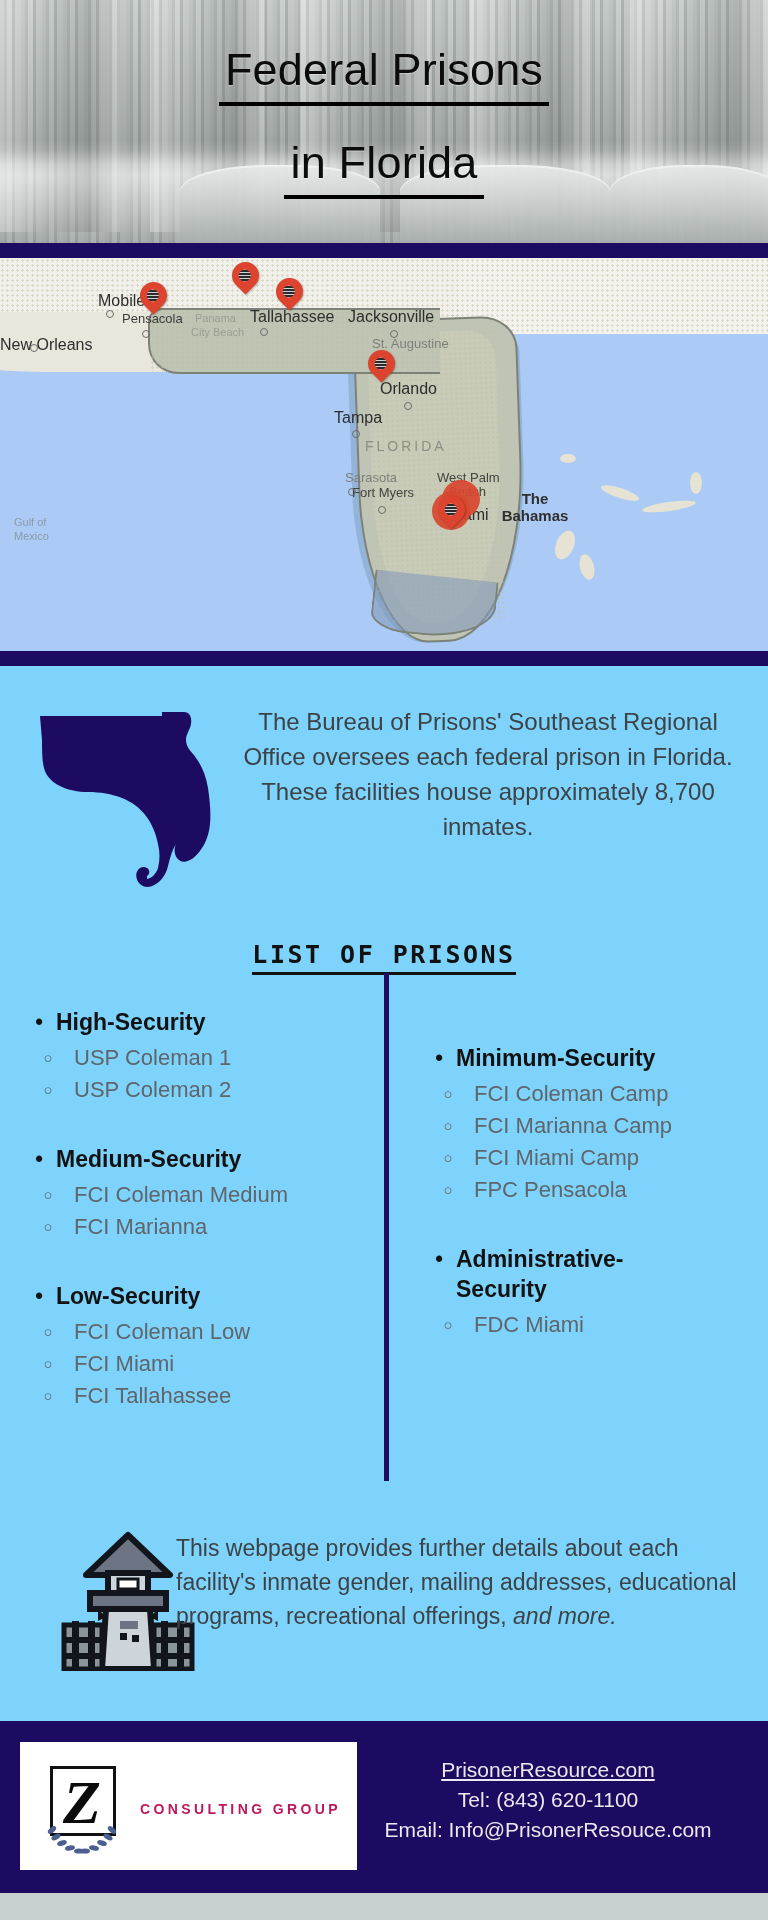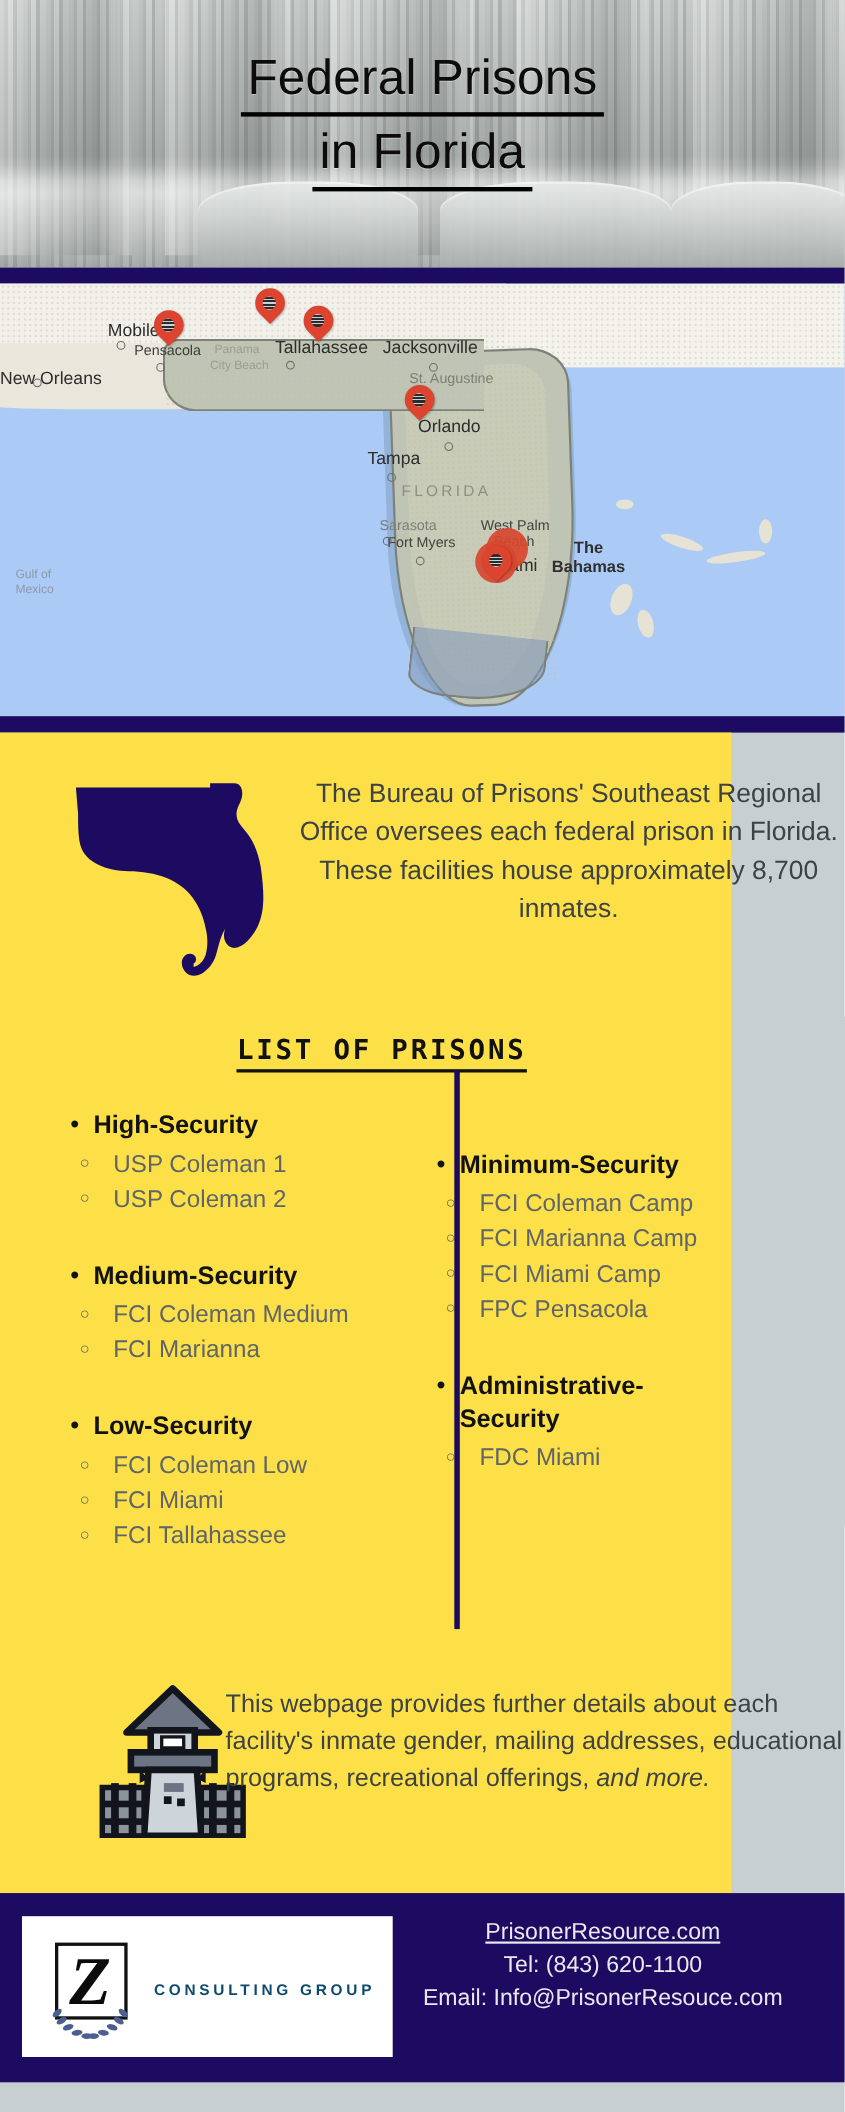--- a/index.html
+++ b/index.html
@@ -70,21 +70,21 @@
   }
   .header-title .line {
     display: inline-block;
     font-size: 45px;
     line-height: 59px;
     color: #0c0c0c;
     letter-spacing: .2px;
     font-weight: 400;
     border-bottom: 4px solid #000;
     padding: 0 6px 3px 6px;
-    margin-bottom: 2px;
+    margin-bottom: 27px;
     text-shadow: 0 1px 0 rgba(255,255,255,.35);
   }
 
   
   .navy-rule {
     width: 768px;
     height: 15px;
     background: #1d0a61;
   }
 
@@ -198,21 +198,21 @@
     width:12px;height:12px;border-radius:50%;
     background: repeating-linear-gradient(45deg,#2b2b2b 0 2px,#cfd2d4 2px 3px);
   }
   .pin-blob {
     position:absolute;
     width:38px;height:38px;border-radius:50%;
     background:#d8472f; opacity:.92;
   }
 
   
-  .body-area { position: relative; width: 636px; background: #fde047; padding-left: 29px; }
+  .body-area { position: relative; width: 768px; background: #7dd3fc; }
 
   .intro { position: relative; padding: 38px 0 0 0; height: 212px; }
   .fl-silhouette {
     position: absolute;
     left: 34px; top: 42px;
     width: 190px; height: 188px;
   }
   .intro-text {
     position: absolute;
     left: 232px; top: 38px;
@@ -340,25 +340,25 @@
     font-family: "Liberation Serif", serif;
     font-size: 62px; font-weight: 700; color:#0b0b0b;
     font-style: italic;
   }
   .logo-wreath { position:absolute; left:6px; bottom:-2px; width:80px; height:30px; }
   .logo-words { line-height: 1; }
   .logo-words .w1 {
     font-size: 39px; font-weight: 800; letter-spacing: .5px; color:#0b0b0b;
   }
   .logo-words .w2 {
-    font-size: 14px; font-weight: 700; letter-spacing: 3.4px; color:#0c4a6e; margin-top:6px;
+    font-size: 14px; font-weight: 700; letter-spacing: 3.4px; color:#be185d; margin-top:6px;
   }
   .contact {
     position: absolute;
-    right: 20px; top: 21px;
+    right: 20px; top: 34px;
     width: 400px;
     text-align: center;
     color: #e9e9ee;
     font-size: 21px;
     line-height: 30px;
   }
   .contact .site { text-decoration: underline; display:block; }
 </style>
 </head>
 <body>

